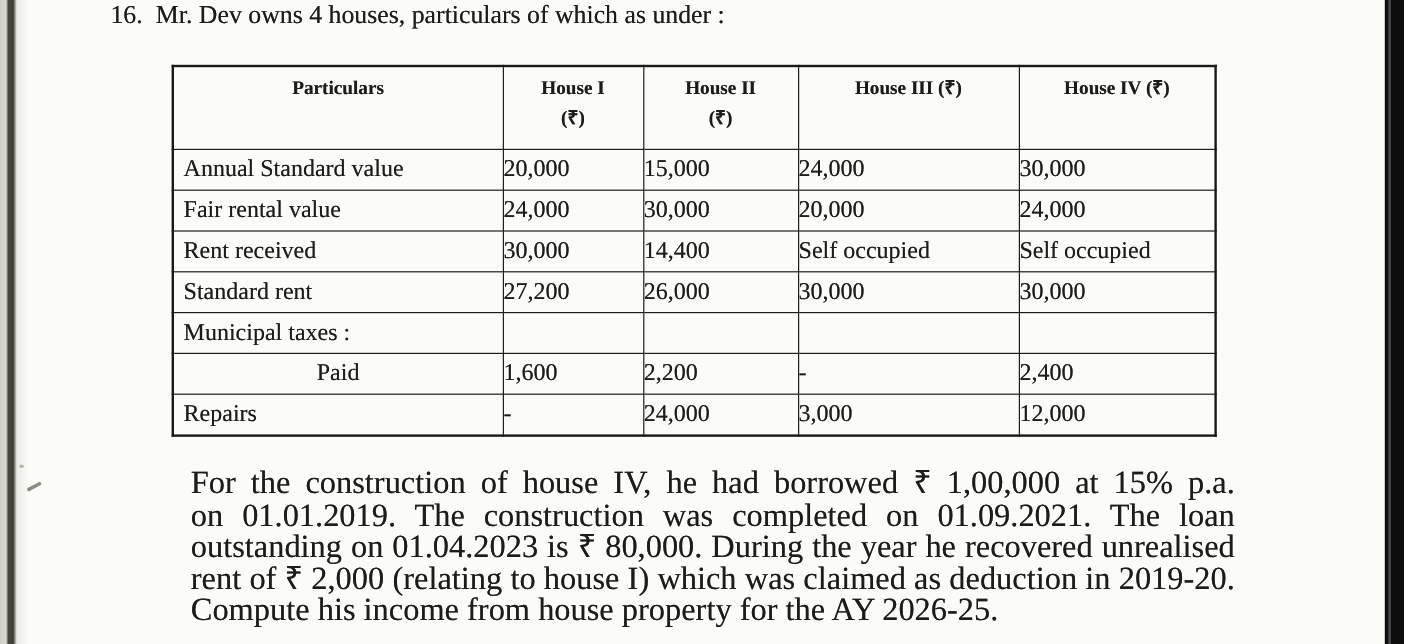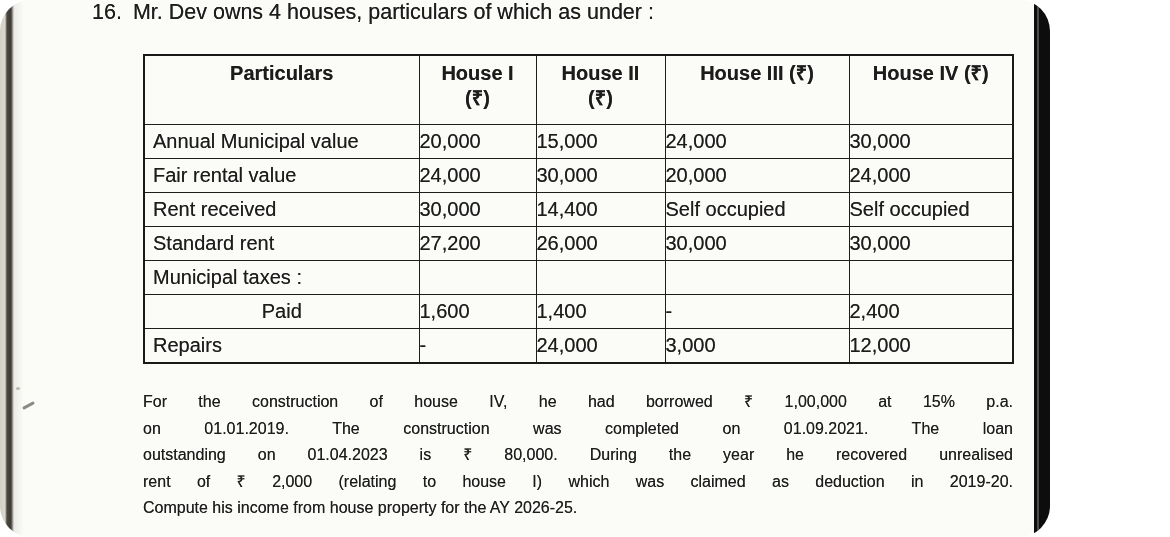--- a/index.html
+++ b/index.html
@@ -1,23 +1,22 @@
 <!DOCTYPE html>
 <html><head>
 <meta charset="utf-8">
 <style>
   html,body{margin:0;padding:0;}
   .page{
     position:relative;
-    width:1050px;height:537px;
+    width:1170px;height:537px;
     background:#fbfbf8;
     overflow:hidden;
-    font-family:Liberation Sans, sans-serif;
+    font-family:Liberation Serif, serif;
     color:#1c1c1c;
-    border-radius:31px;
   }
   
   .edge-left{
     position:absolute;left:0;top:0;width:24px;height:537px;
     background:linear-gradient(90deg,#d2cfc7 0px,#dbd8d0 5px,#4a463f 7px,#3e3b35 11px,#ecebe6 14px,#fbfbf8 24px);
   }
   .edge-right{
     position:absolute;right:0;top:0;width:16px;height:537px;
     background:#0d0d0d;
   }
@@ -46,30 +45,30 @@
     border:2.5px solid #191919;
     font-size:20px;
     text-shadow:0 0 .4px rgba(20,20,20,.65);
   }
   .ptable th,.ptable td{
     border:1.5px solid #1d1d1d;
     padding:0;overflow:hidden;white-space:nowrap;
   }
   .ptable th{
     height:63px;vertical-align:top;padding-top:5px;
-    font-weight:bold;font-size:20px;line-height:25px;text-align:center;
+    font-weight:bold;font-size:16px;line-height:25px;text-align:center;
   }
   .th-sub:empty{display:none;}
   .ptable td{height:33px;line-height:33px;}
   .ptable td.part{text-align:left;padding-left:8px;}
   .ptable td.part.center{text-align:center;padding-left:0;}
   
   .para{
-    position:absolute;left:143px;top:389px;width:870px;
-    font-size:16px;line-height:26.5px;
+    position:absolute;left:159px;top:389px;width:870px;
+    font-size:27px;line-height:26.5px;
     text-shadow:0 0 .45px rgba(20,20,20,.7);
   }
   .pline{white-space:normal;}
   .pline.just{text-align:justify;text-align-last:justify;}
 </style>
 </head>
 <body>
 
 <div class="page">
 
@@ -105,21 +104,21 @@
         <th>
             <div>House III (₹)</div>
           </th>
         <th>
             <div>House IV (₹)</div>
           </th>
       </tr>
     </thead>
     <tbody>
       <tr>
-        <td class="part">Annual Municipal value</td>
+        <td class="part">Annual Standard value</td>
         <td>20,000</td>
         <td>15,000</td>
         <td>24,000</td>
         <td>30,000</td>
       </tr>
       <tr>
         <td class="part">Fair rental value</td>
         <td>24,000</td>
         <td>30,000</td>
         <td>20,000</td>
@@ -142,21 +141,21 @@
       <tr>
         <td class="part">Municipal taxes :</td>
         <td></td>
         <td></td>
         <td></td>
         <td></td>
       </tr>
       <tr>
         <td class="part center">Paid</td>
         <td>1,600</td>
-        <td>1,400</td>
+        <td>2,200</td>
         <td>-</td>
         <td>2,400</td>
       </tr>
       <tr>
         <td class="part">Repairs</td>
         <td>-</td>
         <td>24,000</td>
         <td>3,000</td>
         <td>12,000</td>
       </tr>

